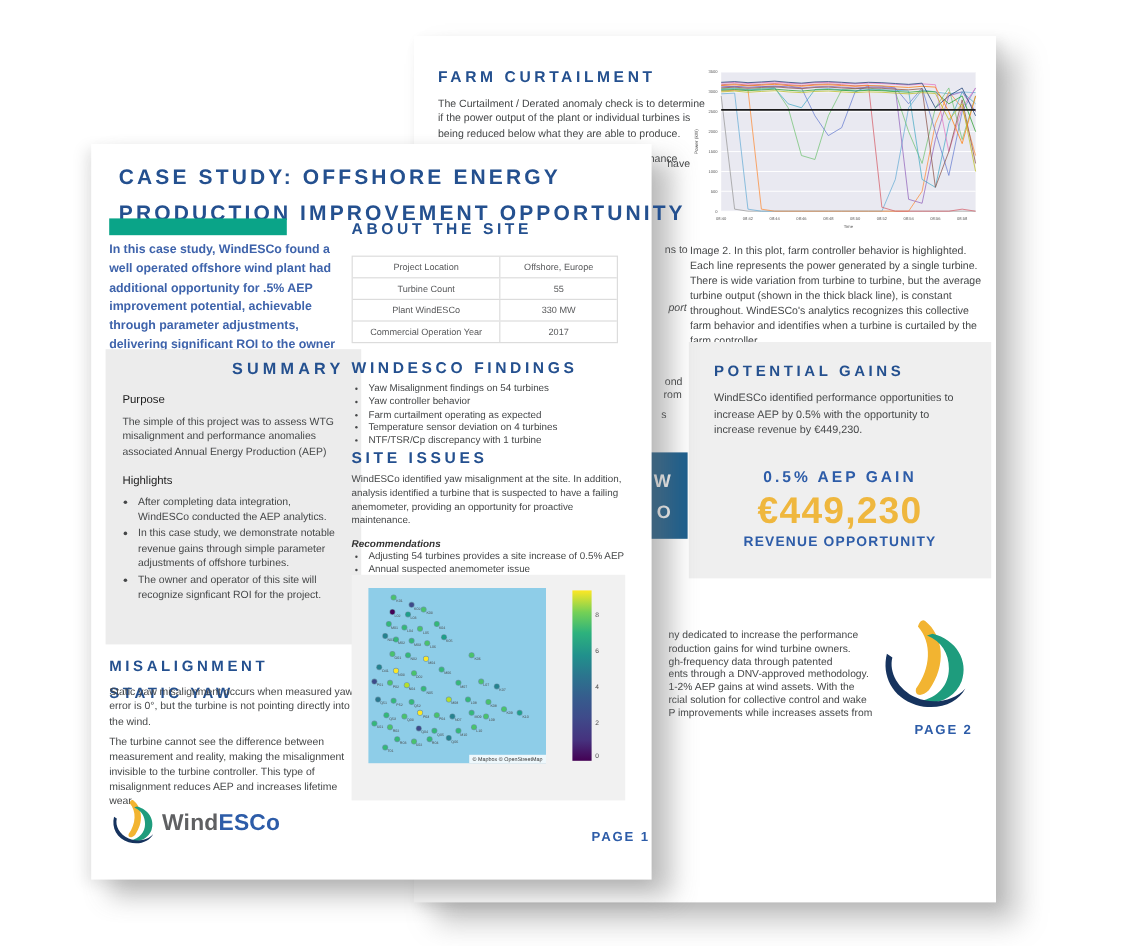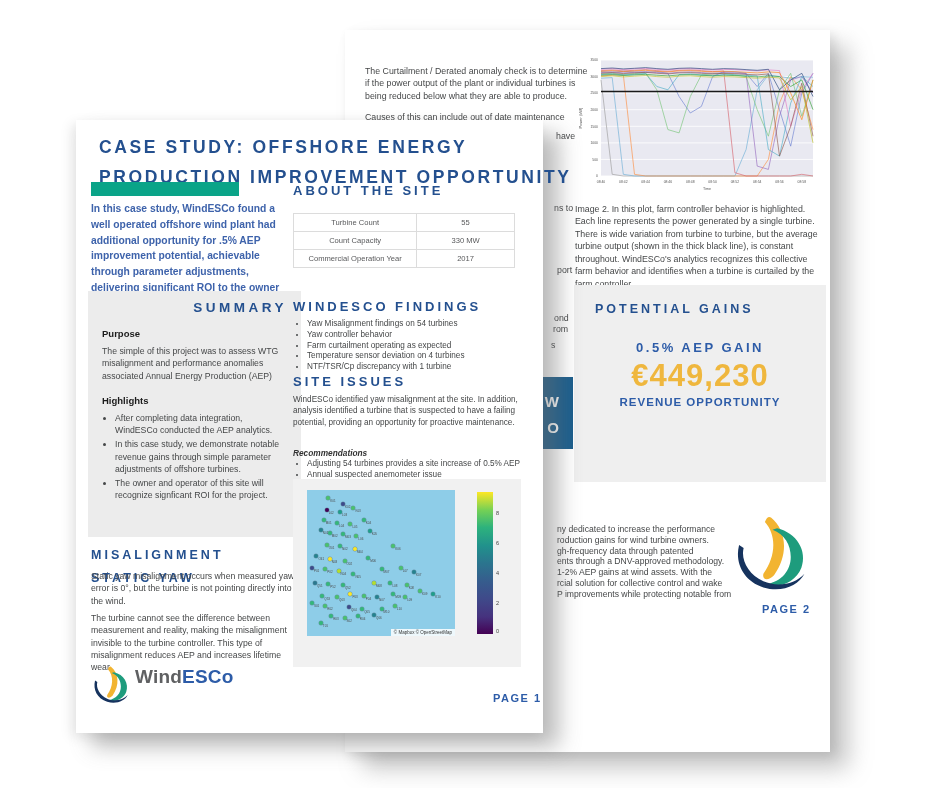--- a/index.html
+++ b/index.html
@@ -13,21 +13,21 @@
            box-shadow: 18px 16px 22px rgba(110,110,110,.40), 4px 4px 10px rgba(0,0,0,.10); }
   .page1 { left:76px; top:120px; width:467px; height:613px;
            box-shadow: 16px 14px 20px rgba(110,110,110,.45), -4px 4px 12px rgba(0,0,0,.10); }
   h2.sec { font-size:13px; font-weight:bold; letter-spacing:3px; color:#24508F; }
 
   
   .p2-left { position:absolute; left:20px; top:26px; width:224px; }
   .p2-left .para { font-size:8.8px; line-height:1.42; color:#454748; margin-top:9px; }
   .frag { position:absolute; font-size:8.8px; color:#454748; white-space:nowrap; }
   .f0 { left:211px; top:101px; } .f1 { left:209px; top:173px; }
-  .f2 { left:212px; top:235px; } .f3 { left:209px; top:283px; }
+  .f2 { left:212px; top:221px;font-style:italic; } .f3 { left:209px; top:283px; }
   .f4 { left:208px; top:294px; } .f5 { left:206px; top:310px; }
 
   .p2-chart { position:absolute; left:230px; top:25px; width:248px; height:145px; }
   .p2-caption2 { position:absolute; left:230px; top:173px; width:252px; font-size:8.8px; line-height:1.42; color:#454748; }
   .p2-gains { position:absolute; left:229px; top:255px; width:252px; height:197px; background:#EFEFEF; padding:17px 21px 0 21px; }
   .p2-gains .gtext { font-size:9px; line-height:1.5; color:#454748; margin-top:9px; }
   .gain-line { text-align:center; font-size:13px; font-weight:bold; letter-spacing:2.5px; color:#2D5CA8; margin-top:24px; }
   .amount { text-align:center; font-size:31px; font-weight:bold; letter-spacing:1px; color:#EFB73E; margin-top:3px; }
   .amount-label { text-align:center; font-size:11.5px; font-weight:bold; letter-spacing:1px; color:#2D5CA8; margin-top:2px; }
 
@@ -41,30 +41,30 @@
   .p2-logo { position:absolute; left:388px; top:486px; width:76px; height:88px; }
   .p2-page { position:absolute; left:417px; top:573px; font-size:11px; font-weight:bold; letter-spacing:1.5px; color:#2D5CA8; }
 
   
   .p1-title { position:absolute; left:23px; top:12px; font-size:17.5px; font-weight:bold; letter-spacing:2.6px; color:#24508F; line-height:30px; white-space:nowrap; }
   .teal-bar { position:absolute; left:15px; top:62px; width:148px; height:14px; background:#0AA488; }
   .p1-intro { position:absolute; left:15px; top:81px; width:200px; font-size:10.3px; line-height:15.8px; color:#3E63AB; font-weight:bold; }
 
   .p1-summary { position:absolute; left:12px; top:171px; width:213px; height:246px; background:#ECECEC; padding:9px 14px 0 14px; }
   .p1-summary .shead { text-align:right; font-size:13.5px; font-weight:bold; letter-spacing:3.5px; color:#24508F; }
-  .p1-summary .bold-sub { font-size:9.5px; font-weight:bold; color:#1c1c1c; margin-top:13px; }
+  .p1-summary .bold-sub { font-size:9.5px; font-weight:normal; color:#1c1c1c; margin-top:13px; }
   .p1-summary .stext { font-size:8.7px; line-height:1.42; color:#454748; margin-top:6px; }
   .p1-summary ul { margin-top:6px; padding-left:13px; }
   .p1-summary li { font-size:8.7px; line-height:1.4; color:#454748; margin-bottom:2px; }
 
   .p1-syaw-h { position:absolute; left:15px; top:424px; font-size:12.5px; font-weight:bold; letter-spacing:3px; color:#24508F; line-height:23px; }
   .p1-syaw-p1 { position:absolute; left:15px; top:450px; width:212px; font-size:8.7px; line-height:1.42; color:#454748; }
   .p1-syaw-p2 { position:absolute; left:15px; top:492px; width:212px; font-size:8.7px; line-height:1.42; color:#454748; }
 
-  .p1-logo { position:absolute; left:16px; top:546px; display:flex; }
+  .p1-logo { position:absolute; left:16px; top:546px; display:flex; align-items:center; }
   .p1-logo svg { width:38px; height:42px; }
   .logo-text { font-size:19px; letter-spacing:.2px; margin-left:5px; font-weight:bold; }
   .logo-wind { color:#5F6062; } .logo-esco { color:#2D5CA8; }
   .p1-page { position:absolute; left:417px; top:572px; font-size:11px; font-weight:bold; letter-spacing:1.5px; color:#2D5CA8; }
 
   .p1-about-h { position:absolute; left:217px; top:63px; }
   .p1-table { position:absolute; left:217px; top:93px; width:222px; border:1px solid #DCDCDC; }
   .t-row { display:flex; border-bottom:1px solid #DCDCDC; }
   .t-row:last-child { border-bottom:none; }
   .t-c { font-size:7.6px; color:#58595B; text-align:center; padding:4px 2px; }
@@ -92,20 +92,21 @@
   .fig-caption { position:absolute; left:14px; top:165px; width:205px; font-size:8.6px; line-height:1.4; color:#4A4A4C; }
 </style>
 </head>
 <body>
 
 <div class="stage">
 
   <div class="page page2">
 
     <div class="p2-left">
+      <h2 class="sec">FARM CURTAILMENT</h2>
       <div class="para">The Curtailment / Derated anomaly check is to determine if the power output of the plant or individual turbines is being reduced below what they are able to produce.</div>
       <div class="para">Causes of this can include out of date maintenance</div>
     </div>
 
     <span class="frag f0">have</span>
     <span class="frag f1">ns to</span>
     <span class="frag f2">port</span>
     <span class="frag f3">ond</span>
     <span class="frag f4">rom</span>
     <span class="frag f5">s</span>
@@ -154,38 +155,39 @@
           <text x="204.5" y="128" font-size="3.4" fill="#555" text-anchor="middle">08:56</text>
           <text x="226.8" y="128" font-size="3.4" fill="#555" text-anchor="middle">08:58</text>
           <text x="132" y="135" font-size="3.6" fill="#555" text-anchor="middle">Time</text>
           <text x="7" y="63" font-size="4" fill="#555" text-anchor="middle" transform="rotate(-90 7 63)">Power (kW)</text>
         </svg></div>
 
     <div class="p2-caption2">Image 2. In this plot, farm controller behavior is highlighted. Each  line represents the power generated by a single turbine. There is wide variation from turbine to turbine, but the average turbine output (shown in the thick black line), is constant throughout. WindESCo's analytics recognizes this collective farm behavior and identifies when a turbine is curtailed by the farm controller.</div>
 
     <div class="p2-gains">
       <h2 class="sec" style="font-size:12.5px;">POTENTIAL GAINS</h2>
+      <div class="gtext">WindESCo identified performance opportunities to increase AEP by 0.5% with the opportunity to increase revenue by €449,230.</div>
       <div class="gain-line">0.5% AEP GAIN</div>
       <div class="amount">€449,230</div>
       <div class="amount-label">REVENUE OPPORTUNITY</div>
     </div>
 
     <div class="p2-cta">
       <div>W</div>
       <div>O</div>
     </div>
 
     <div class="p2-about">
         <div>ny dedicated to increase the performance</div>
         <div>roduction gains for wind turbine owners.</div>
         <div>gh-frequency data through patented</div>
         <div>ents through a DNV-approved methodology.</div>
         <div>1-2% AEP gains at wind assets. With the</div>
         <div>rcial solution for collective control and wake</div>
-        <div>P improvements while protecting notable from</div>
+        <div>P improvements while increases assets from</div>
       </div>
 
     <div class="p2-logo">
       <svg viewBox="0 0 100 110">
         <path d="M50 2 C70 18 74 50 54 78 C46 86 38 84 40 76 C56 54 58 26 42 8 C44 2 47 0 50 2 Z" fill="#F2B431"></path>
         <path d="M58 16 C84 22 98 46 90 68 C83 86 62 96 44 90 C64 86 76 72 76 54 C76 38 68 24 52 18 Z" fill="#1E9C7D"></path>
         <path d="M8 38 C2 62 14 86 40 94 C64 101 86 92 94 76 C82 90 58 94 40 86 C20 77 10 58 14 42 Z" fill="#16335E"></path>
       </svg>
     </div>
     <div class="p2-page">PAGE 2</div>
@@ -225,46 +227,50 @@
         <path d="M58 16 C84 22 98 46 90 68 C83 86 62 96 44 90 C64 86 76 72 76 54 C76 38 68 24 52 18 Z" fill="#1E9C7D"></path>
         <path d="M8 38 C2 62 14 86 40 94 C64 101 86 92 94 76 C82 90 58 94 40 86 C20 77 10 58 14 42 Z" fill="#16335E"></path>
       </svg>
       <div class="logo-text"><span class="logo-wind">Wind</span><span class="logo-esco">ESCo</span></div>
     </div>
     <div class="p1-page">PAGE 1</div>
 
     <h2 class="sec p1-about-h">ABOUT THE SITE</h2>
     <div class="p1-table">
         <div class="t-row">
+          <div class="t-c t-c1">Project Location</div>
+          <div class="t-c t-c2">Offshore, Europe</div>
+        </div>
+        <div class="t-row">
           <div class="t-c t-c1">Turbine Count</div>
           <div class="t-c t-c2">55</div>
         </div>
         <div class="t-row">
-          <div class="t-c t-c1">Count Capacity</div>
+          <div class="t-c t-c1">Plant WindESCo</div>
           <div class="t-c t-c2">330 MW</div>
         </div>
         <div class="t-row">
           <div class="t-c t-c1">Commercial Operation Year</div>
           <div class="t-c t-c2">2017</div>
         </div>
       </div>
 
     <h2 class="sec p1-findings-h">WINDESCO FINDINGS</h2>
     <div class="p1-findings">
       <ul>
           <li>Yaw Misalignment findings on 54 turbines</li>
           <li>Yaw controller behavior</li>
           <li>Farm curtailment operating as expected</li>
           <li>Temperature sensor deviation on 4 turbines</li>
           <li>NTF/TSR/Cp discrepancy with 1 turbine</li>
         </ul>
     </div>
 
     <h2 class="sec p1-si-h">SITE ISSUES</h2>
-    <div class="p1-si-text">WindESCo identified  yaw misalignment at the site. In addition, analysis identified a turbine that is suspected to have a failing potential, providing an opportunity for proactive maintenance.</div>
+    <div class="p1-si-text">WindESCo identified  yaw misalignment at the site. In addition, analysis identified a turbine that is suspected to have a failing anemometer, providing an opportunity for proactive maintenance.</div>
     <div class="p1-rec-h">Recommendations</div>
     <div class="p1-rec">
       <ul>
           <li>Adjusting 54 turbines provides a site increase of 0.5% AEP</li>
           <li>Annual suspected anemometer issue</li>
         </ul>
     </div>
 
     <div class="p1-figure">
       <div class="yaw-map" id="yaw-map">

